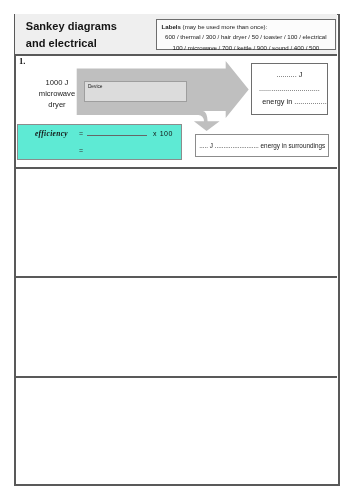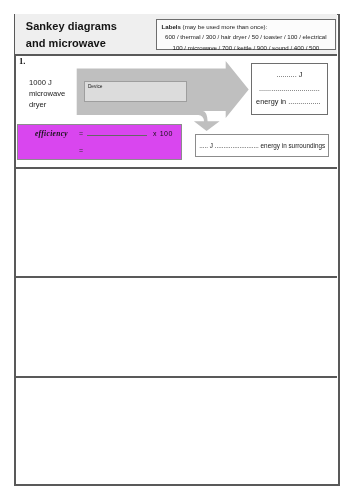--- a/index.html
+++ b/index.html
@@ -18,30 +18,30 @@
   .lb-r.lead { text-align:left; padding-left:5px; }
   .lb-r b { font-weight:bold; }
 
   .sec { position:absolute; left:0; width:322.7px; }
   .hline { position:absolute; left:0; width:322.7px; height:1.75px; background:#595959; }
   .num { position:absolute; font-weight:bold; font-size:8.6px; color:#111; left:4.4px; top:2.4px;
          font-family:"Liberation Serif",serif; }
 
   svg.arrows { position:absolute; left:0; top:0; overflow:visible; }
 
-  .inlab { position:absolute; text-align:left; font-size:7.6px; color:#1a1a1a; line-height:11px; }
+  .inlab { position:absolute; text-align:center; font-size:7.6px; color:#1a1a1a; line-height:11px; }
   .devbox { position:absolute; background:#dcdcdc; border:0.8px solid #9e9e9e; }
   .devlab { position:absolute; font-size:4.8px; color:#1a1a1a; left:2.4px; top:2px; }
 
   .obox { position:absolute; border:0.9px solid #6e6e6e; background:#fff; text-align:center;
           font-size:7.3px; color:#1a1a1a; }
   .obox div { line-height:13.6px; }
-  .obox div.l3l { text-align:left; padding-left:4px; }
+  .obox div.l3l { text-align:right; padding-left:4px; }
 
-  .effbox { position:absolute; border:0.9px solid #8c8c8c; background:#d946ef; }
+  .effbox { position:absolute; border:0.9px solid #8c8c8c; background:#5eead4; }
   .effw  { position:absolute; white-space:nowrap; left:16.5px; top:4.3px; font-style:italic; font-weight:bold;
            font-size:7.4px; font-family:"Liberation Serif",serif; letter-spacing:.35px; color:#111;}
   .effeq { position:absolute; left:60.5px; top:4.6px; font-size:7px; color:#333;}
   .effbar{ position:absolute; left:68.5px; top:9.6px; width:60px; height:1.1px; background:#666;}
   .effx  { position:absolute; left:134.5px; top:4.6px; font-size:7px; color:#111; letter-spacing:.6px; white-space:nowrap;}
   .effeq2{ position:absolute; left:60.5px; top:22.5px; font-size:7px; color:#333;}
 
   .wbox { position:absolute; border:0.9px solid #8c8c8c; background:#fff; text-align:center;
           font-size:6.35px; color:#1a1a1a; display:flex; align-items:center; justify-content:center;
           white-space:nowrap; }
@@ -52,21 +52,21 @@
 <div class="page">
 <div class="pbord" style="left:0;top:0;width:1.75px;height:472px;"></div>
 <div class="pbord" style="left:324.25px;top:0;width:1.75px;height:472px;"></div>
 <div class="pbord" style="left:0;top:0;width:326px;height:1.75px;"></div>
 <div class="pbord" style="left:0;top:470.25px;width:326px;height:1.75px;"></div>
 <div class="inner">
 
   <div class="hdr">
     <div class="hdr-title">
       <span>Sankey diagrams</span><br>
-      <span>and microwave</span>
+      <span>and electrical</span>
     </div>
     <div class="labelbox">
       <div class="lb-r lead">
         <b>Labels</b><span> (may be used more than once):</span>
       </div>
       <div class="lb-r">600 / thermal / 300 / hair dryer / 50 / toaster / 100 / electrical</div>
       <div class="lb-r">100 / microwave / 700 / kettle / 900 / sound / 400 / 500</div>
     </div>
   </div>
 

